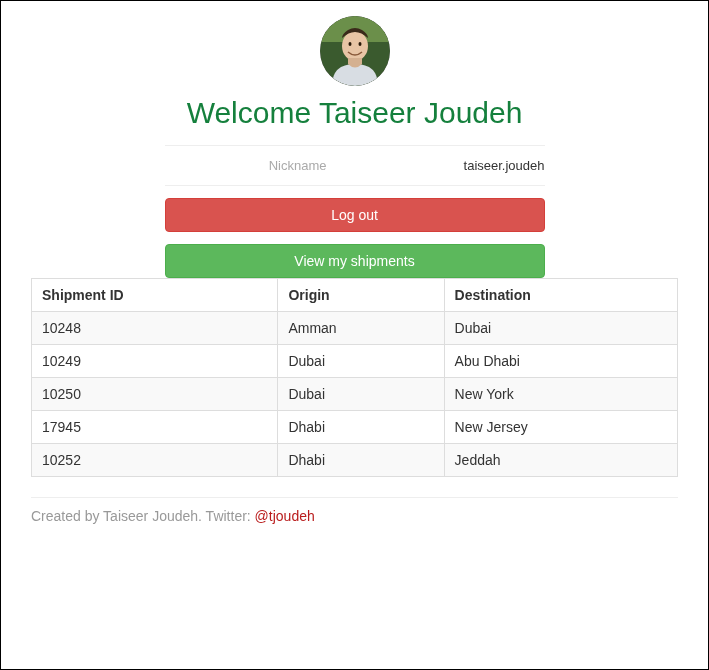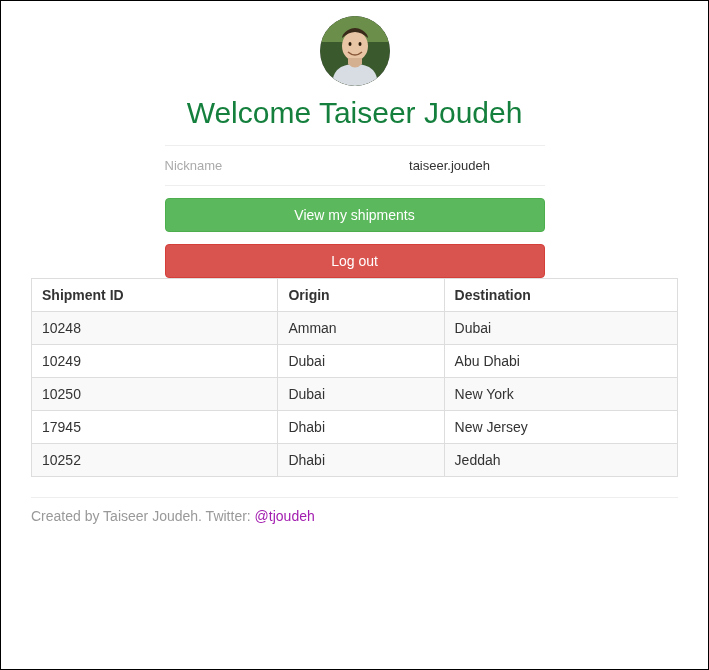--- a/index.html
+++ b/index.html
@@ -49,28 +49,28 @@
     }
     .info-row {
       display: flex;
       padding: 12px 0;
     }
     .info-row + .info-row {
       border-top: 1px solid #eee;
     }
     .info-label {
       flex: 0 0 190px;
-      text-align: left;
+      text-align: right;
       padding-right: 28px;
       color: #aaa;
       font-size: 13px;
     }
     .info-value {
       flex: 1;
-      text-align: center;
+      text-align: right;
       color: #333;
       font-size: 13px;
     }
     .btn {
       display: block;
       width: 100%;
       padding: 8px 12px;
       font-size: 14px;
       font-weight: normal;
       color: #fff;
@@ -116,21 +116,21 @@
     table tbody tr:nth-child(even) {
       background: #fff;
     }
     .footer {
       color: #999;
       font-size: 14px;
       border-top: 1px solid #eee;
       padding-top: 10px;
     }
     .footer a {
-      color: #a21caf;
+      color: #b91c1c;
       text-decoration: none;
     }
   </style>
 </head>
 <body>
 
 <div class="center-block">
   <div class="avatar">
     <svg viewBox="0 0 70 70">
       <defs>
@@ -154,22 +154,22 @@
 
   <h2 class="welcome">Welcome Taiseer Joudeh</h2>
 
   <div class="info-section">
     <div class="info-row">
       <div class="info-label">Nickname</div>
       <div class="info-value">taiseer.joudeh</div>
     </div>
   </div>
 
+  <button class="btn btn-danger">Log out</button>
   <button class="btn btn-success">View my shipments</button>
-  <button class="btn btn-danger">Log out</button>
 </div>
 
 <div>
   <table>
     <thead>
       <tr>
         <th>Shipment ID</th>
         <th>Origin</th>
         <th>Destination</th>
       </tr>

